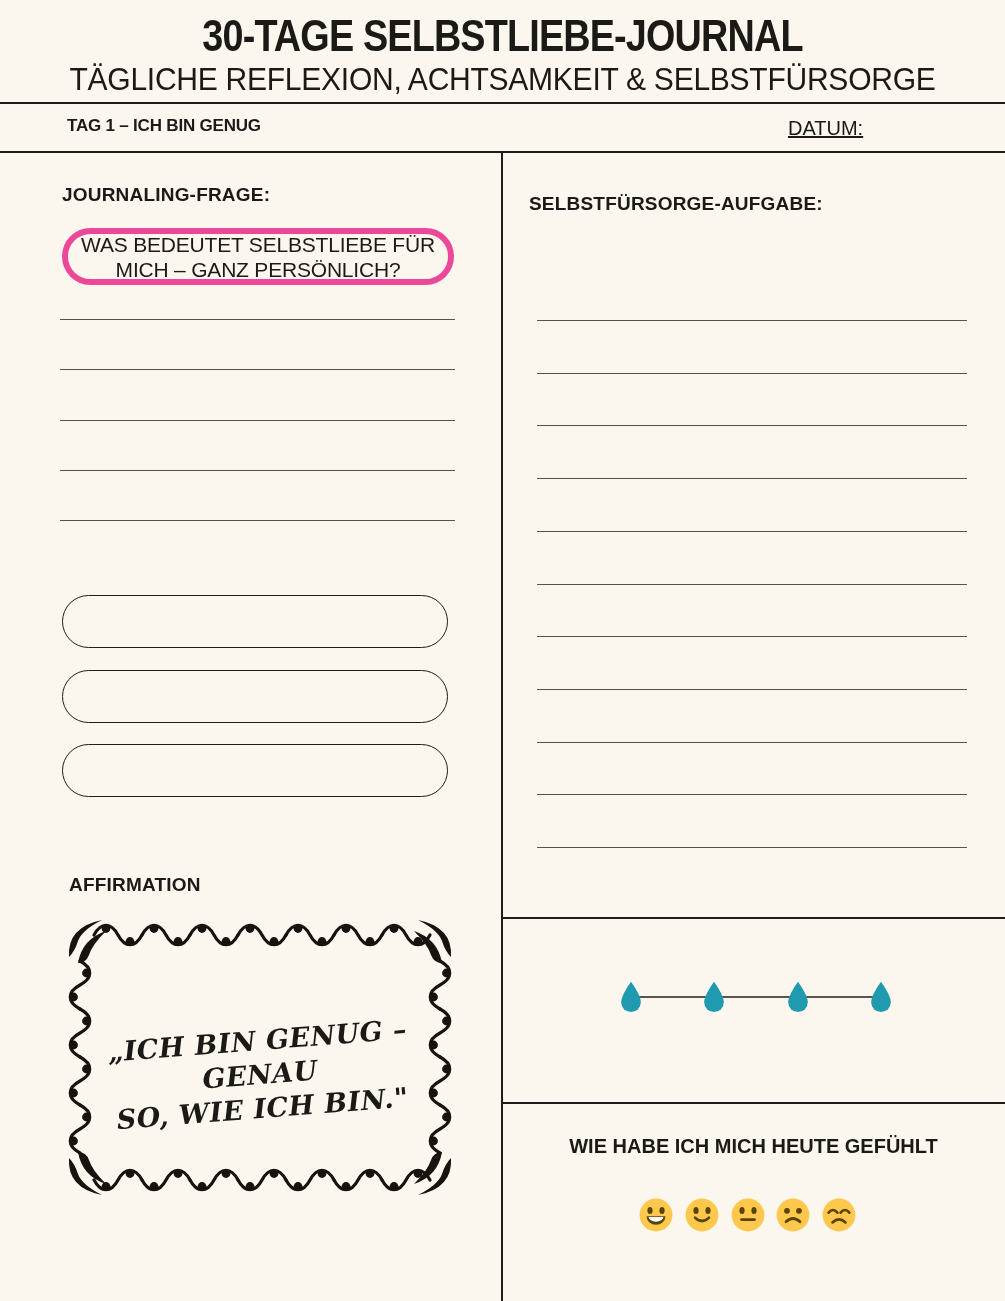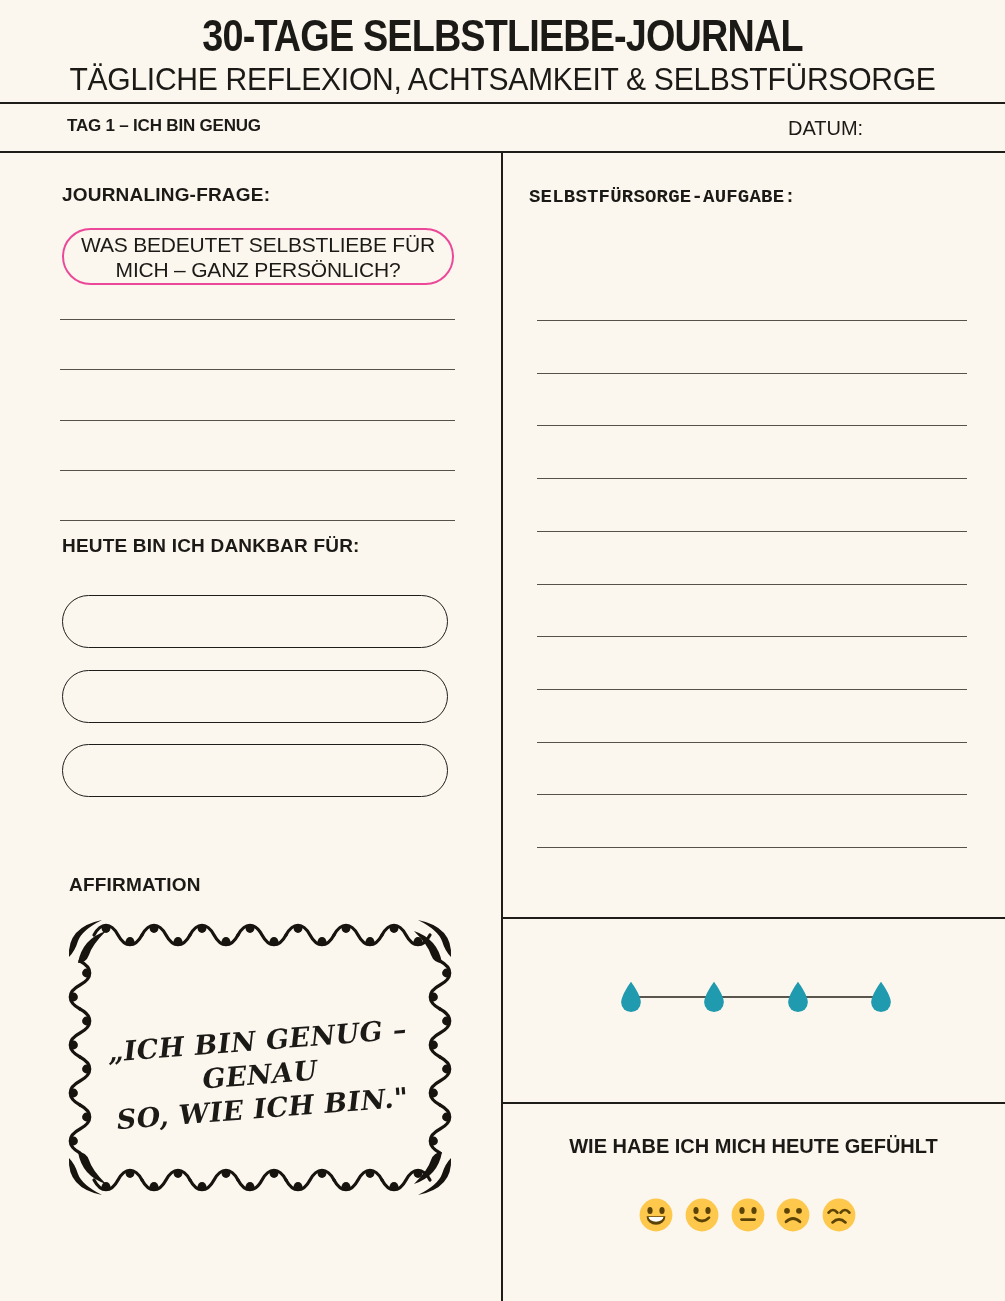--- a/index.html
+++ b/index.html
@@ -8,27 +8,27 @@
   .abs{position:absolute;}
 
   
   .title{top:10px;left:0;width:100%;text-align:center;font-size:45px;font-weight:700;
          letter-spacing:-1px;transform:scaleX(.84);transform-origin:50% 50%;white-space:nowrap;}
   .subtitle{top:62px;left:0;width:100%;text-align:center;font-size:31px;font-weight:400;
          letter-spacing:-.3px;transform:scaleX(.97);transform-origin:50% 50%;white-space:nowrap;}
   .sline{position:absolute;border-top:2.2px solid #1F1D1A;}
   .vline{position:absolute;border-left:2.2px solid #1F1D1A;}
   .day-label{top:116px;left:55px;font-size:17px;font-weight:700;letter-spacing:-.2px;margin-left:12px;}
-  .date-label{top:117px;left:788px;font-size:20px;}
+  .date-label{top:117px;left:788px;font-size:20px;text-decoration:underline;}
 
   
   .h{font-size:19px;font-weight:700;letter-spacing:.2px;}
 
   
-  .pill{border:2px solid #ec4899;border-radius:29px;box-sizing:border-box;
+  .pill{border:6px solid #ec4899;border-radius:29px;box-sizing:border-box;
         display:flex;align-items:center;justify-content:center;text-align:center;
         font-size:21px;line-height:25px;white-space:pre-line;letter-spacing:-.2px;}
   .q-pill{top:228px;left:62px;width:392px;height:57px;}
   .t-pill{top:228px;left:527px;width:441px;height:57px;}
 
   
   .wl{position:absolute;left:0;width:100%;height:0;border-top:1.6px solid #56524A;}
   .jlines{top:319px;left:60px;width:395px;height:205px;}
   .jlines .wl{top:calc(var(--i) * 50.3px);}
   .rlines{top:320px;left:537px;width:430px;height:530px;}
@@ -78,21 +78,20 @@
 MICH – GANZ PERSÖNLICH?</span>
   </div>
   <div class="abs jlines" id="journal-lines">
       <div class="wl" style="--i: 0;"></div>
       <div class="wl" style="--i: 1;"></div>
       <div class="wl" style="--i: 2;"></div>
       <div class="wl" style="--i: 3;"></div>
       <div class="wl" style="--i: 4;"></div>
     </div>
 
-  <div class="abs h" style="top:535px;left:62px;">HEUTE BIN ICH DANKBAR FÜR:</div>
   <div class="abs gslots" id="gratitude-slots">
       <div class="gslot" style="--i: 0;"></div>
       <div class="gslot" style="--i: 1;"></div>
       <div class="gslot" style="--i: 2;"></div>
     </div>
 
   <div class="abs h aff-h">AFFIRMATION</div>
 
   <div class="abs frame">
     <svg width="400" height="285" viewBox="0 0 400 285">
@@ -131,21 +130,21 @@
         <use href="#fm" transform="translate(380 190) rotate(90)"></use>
       <use href="#fc" transform="translate(6 2)"></use>
       <use href="#fc" transform="translate(394 2) scale(-1 1)"></use>
       <use href="#fc" transform="translate(6 283) scale(1 -1)"></use>
       <use href="#fc" transform="translate(394 283) scale(-1 -1)"></use>
     </svg>
   </div>
   <div class="abs quote">„ICH BIN GENUG – GENAU
 SO, WIE ICH BIN."</div>
 
-  <div class="abs h" style="top:186px;left:529px;font-family:Liberation Mono, monospace;">SELBSTFÜRSORGE-AUFGABE:</div>
+  <div class="abs h" style="top:193px;left:529px;">SELBSTFÜRSORGE-AUFGABE:</div>
   <div class="abs rlines" id="task-lines">
       <div class="wl" style="--i: 0;"></div>
       <div class="wl" style="--i: 1;"></div>
       <div class="wl" style="--i: 2;"></div>
       <div class="wl" style="--i: 3;"></div>
       <div class="wl" style="--i: 4;"></div>
       <div class="wl" style="--i: 5;"></div>
       <div class="wl" style="--i: 6;"></div>
       <div class="wl" style="--i: 7;"></div>
       <div class="wl" style="--i: 8;"></div>

